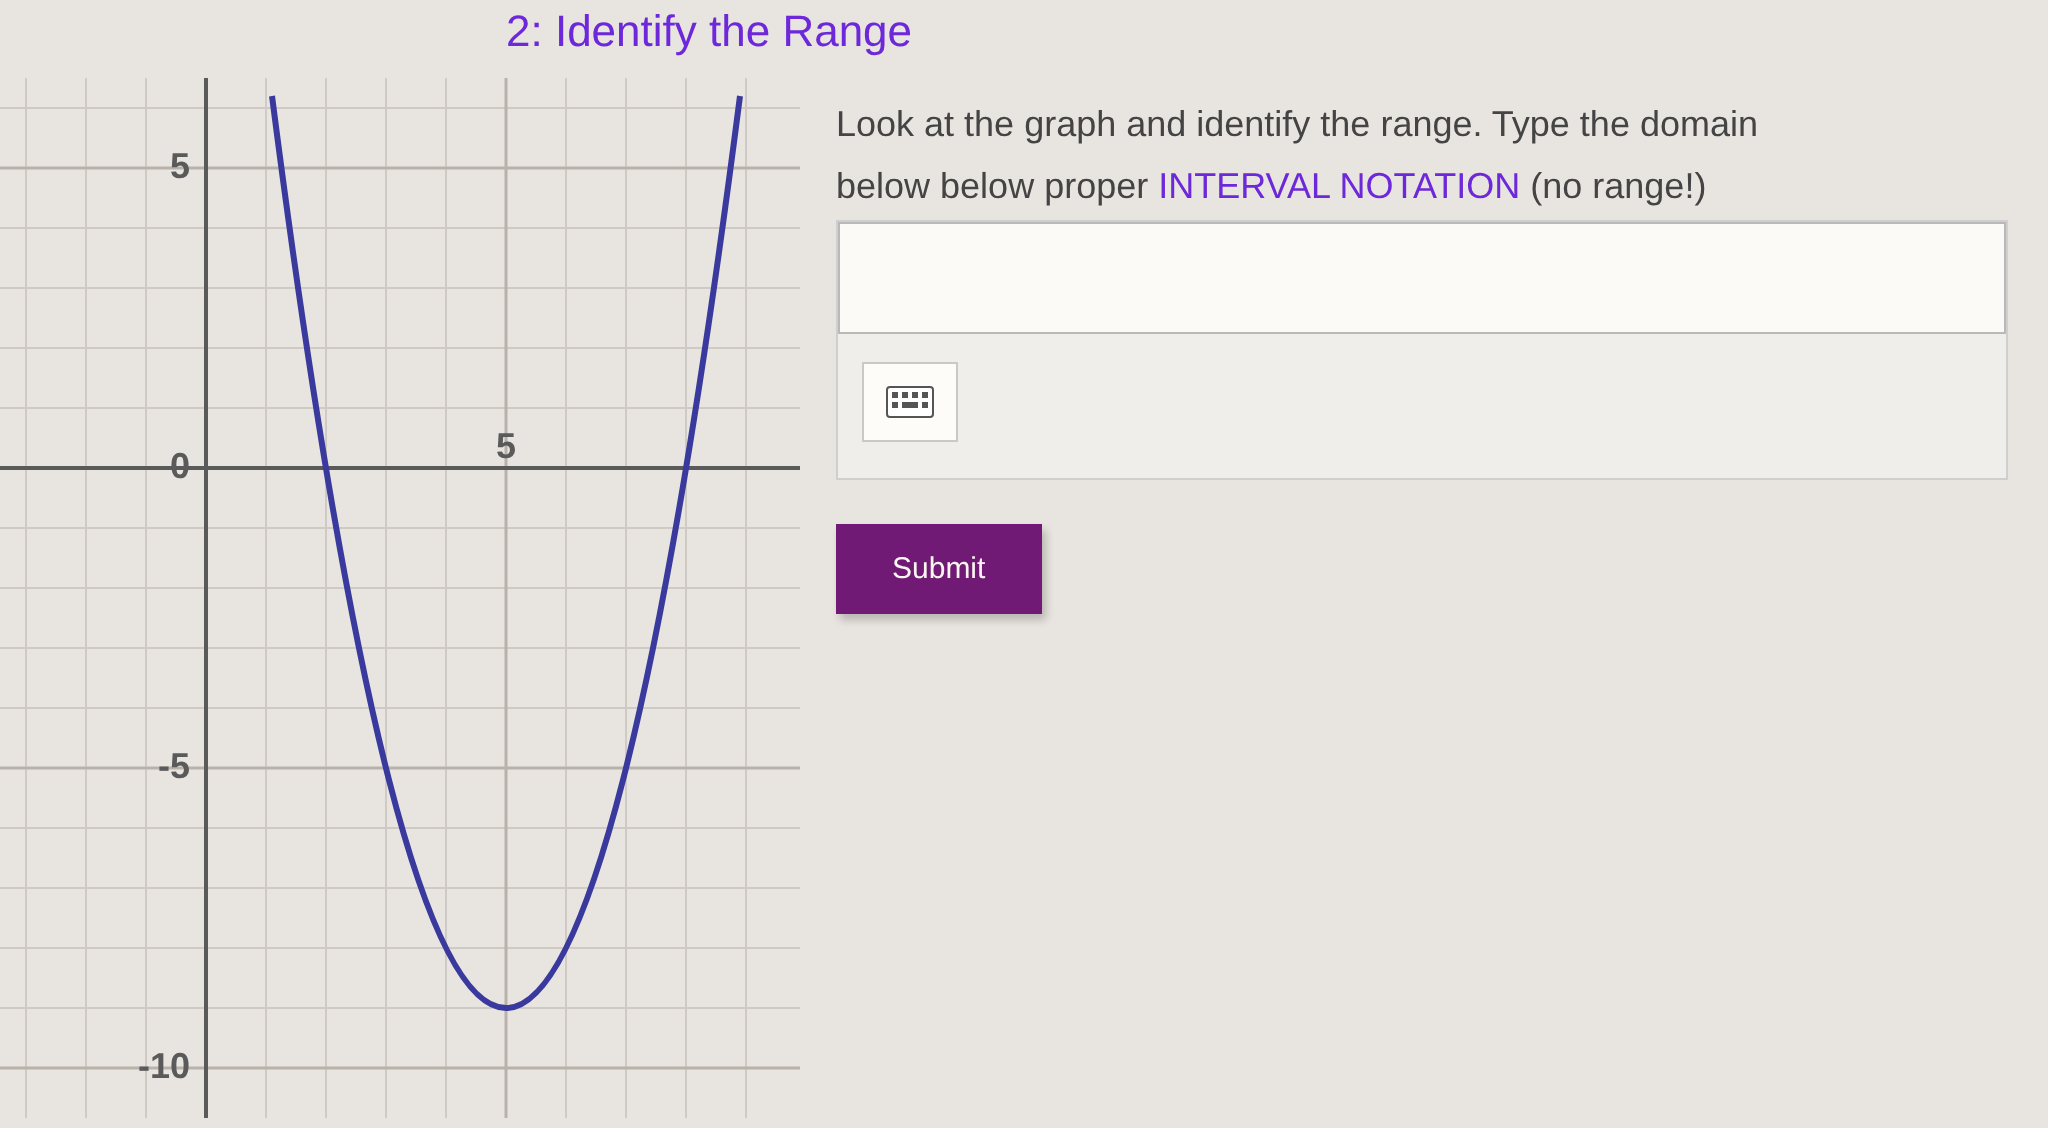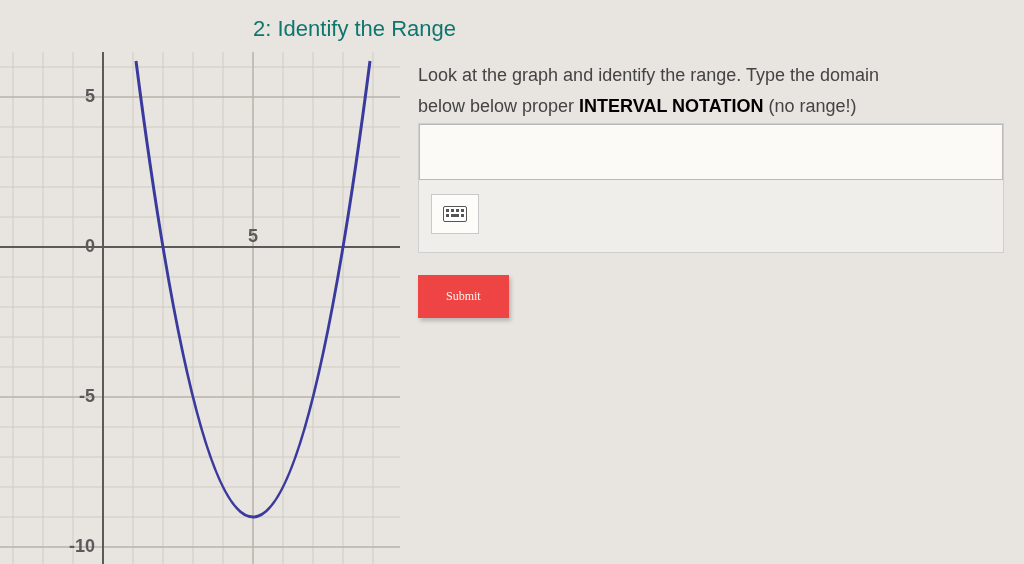--- a/index.html
+++ b/index.html
@@ -6,22 +6,22 @@
     body {
       font-family: Arial, Helvetica, sans-serif;
       background: #e8e4e0;
       width: 1024px;
       height: 564px;
       overflow: hidden;
       color: #3a3a3a;
     }
     .page-title {
       font-size: 22px;
-      color: #0f766e;
-      padding: 16px 0 10px 253px;
+      color: #6d28d9;
+      padding: 3px 0 10px 253px;
       font-weight: 500;
     }
     .content {
       display: flex;
       align-items: flex-start;
     }
     .graph-area {
       width: 400px;
       height: 520px;
       position: relative;
@@ -42,22 +42,22 @@
       color: #333;
       margin-bottom: 22px;
     }
     .prompt-text {
       font-size: 18px;
       color: #444;
       line-height: 1.7;
       margin-bottom: 2px;
     }
     .prompt-text strong {
-      font-weight: 700;
-      color: #000000;
+      font-weight: 400;
+      color: #6d28d9;
     }
     .answer-container {
       background: #f0eeea;
       border: 1px solid #cfcfcf;
       padding: 0;
       margin-bottom: 22px;
     }
     .answer-input {
       width: 100%;
       height: 56px;
@@ -77,28 +77,27 @@
       height: 40px;
       background: #fdfcf9;
       border: 1px solid #c9c9c9;
       display: inline-flex;
       align-items: center;
       justify-content: center;
       cursor: pointer;
     }
     .keyboard-btn svg { display: block; }
     .submit-btn {
-      background: #ef4444;
+      background: #701a75;
       color: #fbf6f0;
       border: none;
-      font-size: 12px;
+      font-size: 15px;
       padding: 14px 28px;
       cursor: pointer;
       box-shadow: 2px 3px 4px rgba(0,0,0,0.2);
-      font-family: Liberation Serif, serif;
     }
   </style>
 </head>
 <body>
 
 <div class="page-title">2: Identify the Range</div>
 
 <div class="content">
 
   <div class="graph-area">

